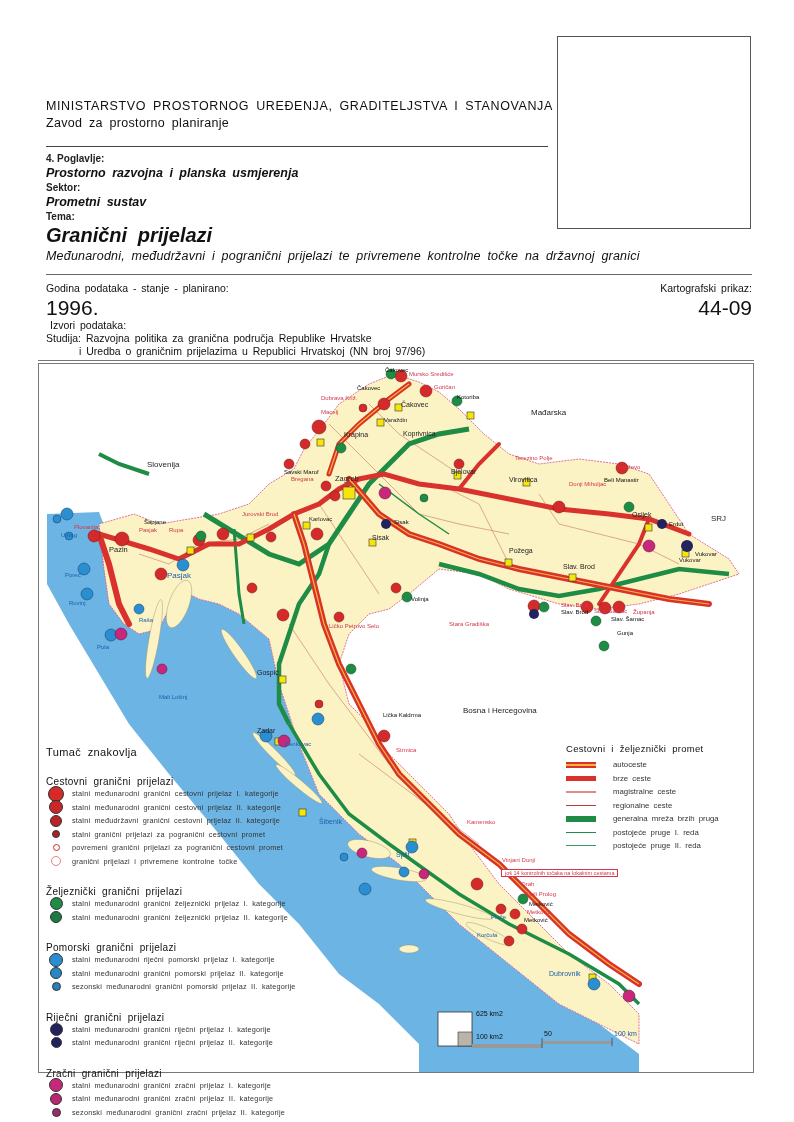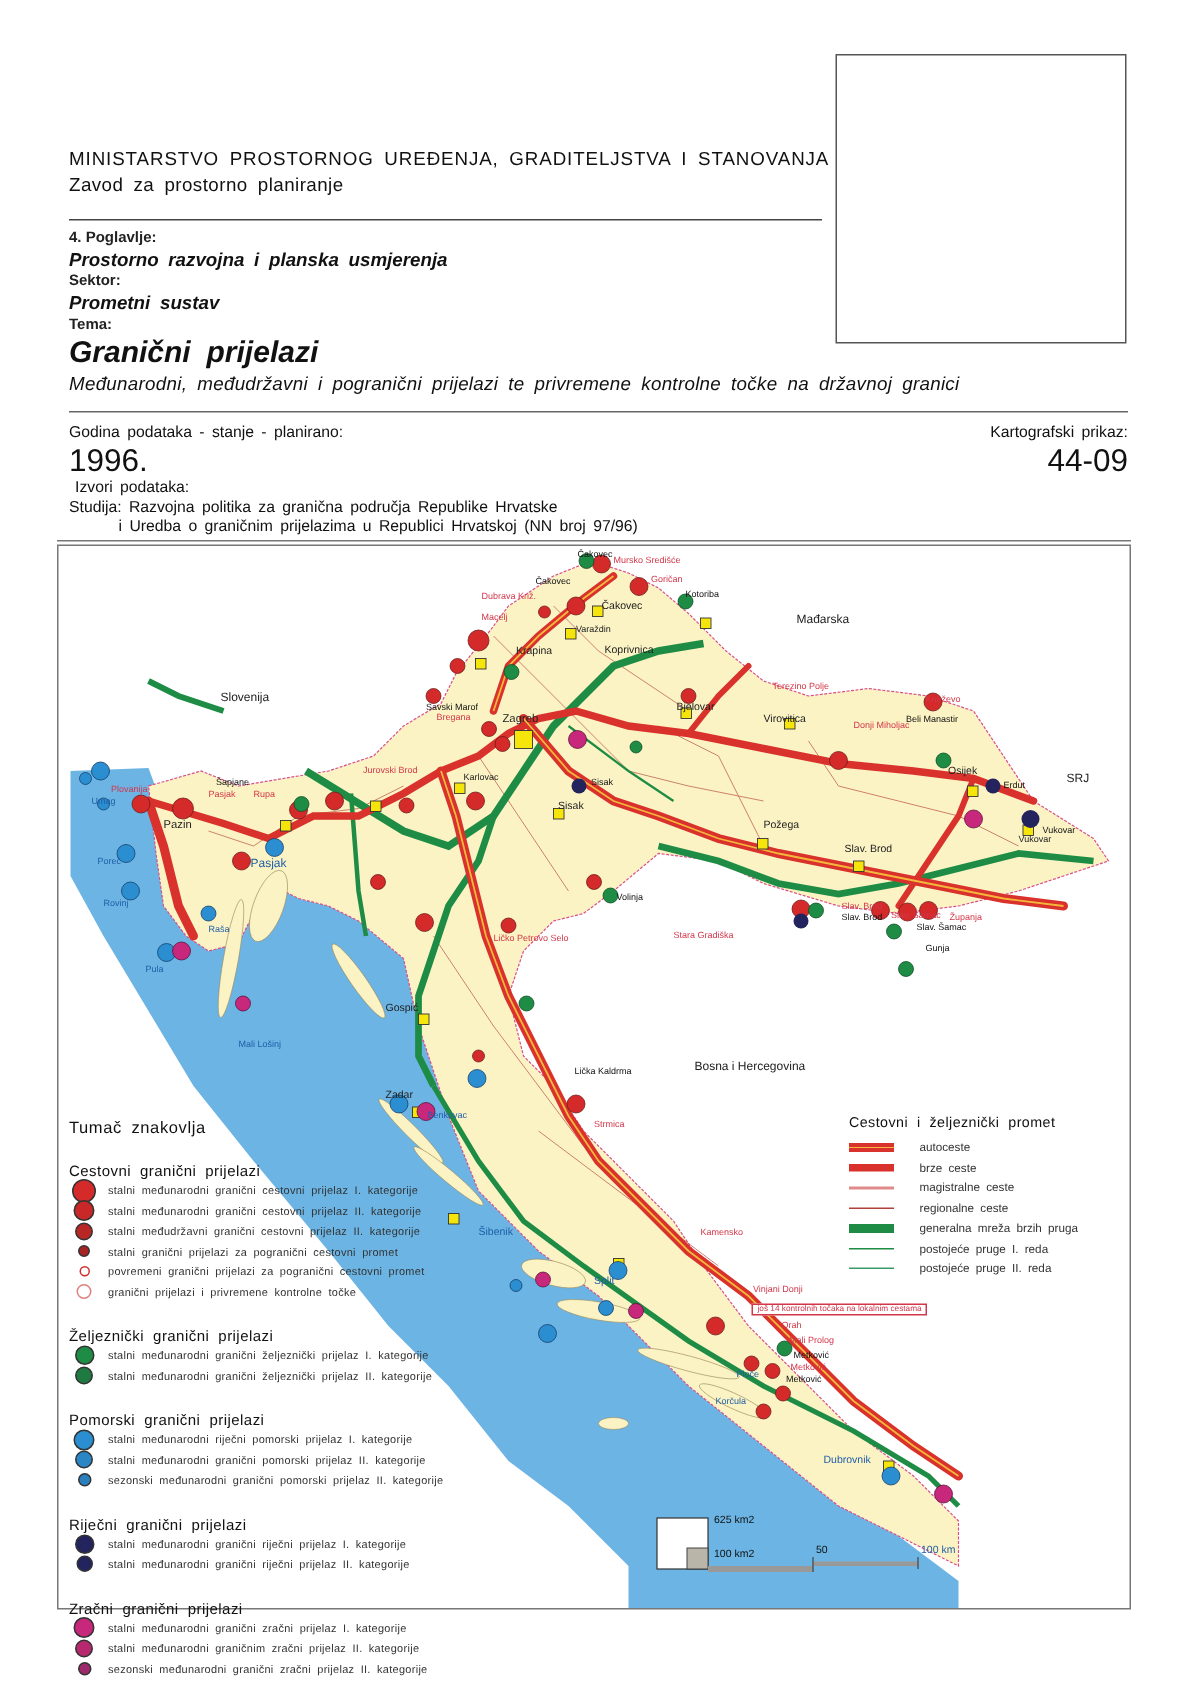--- a/index.html
+++ b/index.html
@@ -411,21 +411,21 @@
       <div class="row">
         <span class="sym">
           <span class="dot" style="width: 12px; height: 12px; background: rgb(199, 40, 124);"></span>
         </span>
         <span>stalni međunarodni granični zračni prijelaz I. kategorije</span>
       </div>
       <div class="row">
         <span class="sym">
           <span class="dot" style="width: 10px; height: 10px; background: rgb(184, 40, 110);"></span>
         </span>
-        <span>stalni međunarodni graničnim zračni prijelaz II. kategorije</span>
+        <span>stalni međunarodni granični zračni prijelaz II. kategorije</span>
       </div>
       <div class="row">
         <span class="sym">
           <span class="dot" style="width: 7px; height: 7px; background: rgb(156, 42, 106);"></span>
         </span>
         <span>sezonski međunarodni granični zračni prijelaz II. kategorije</span>
       </div>
     </div>
 </div>
 

